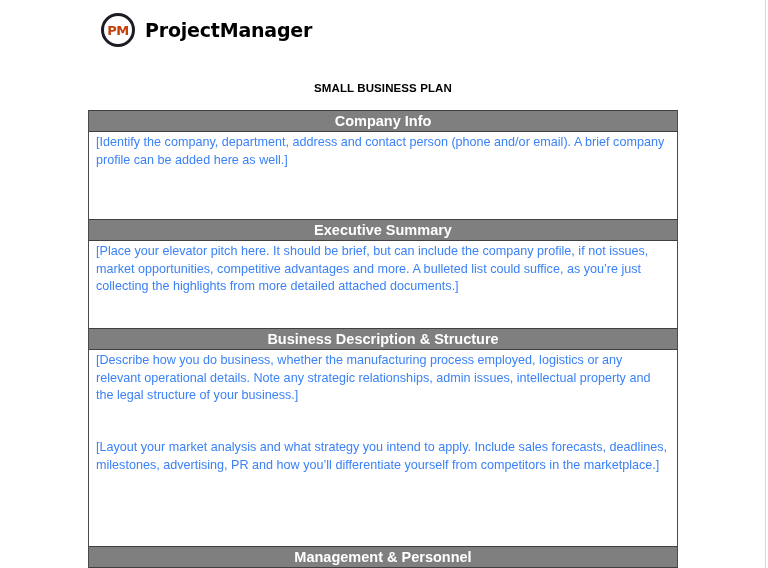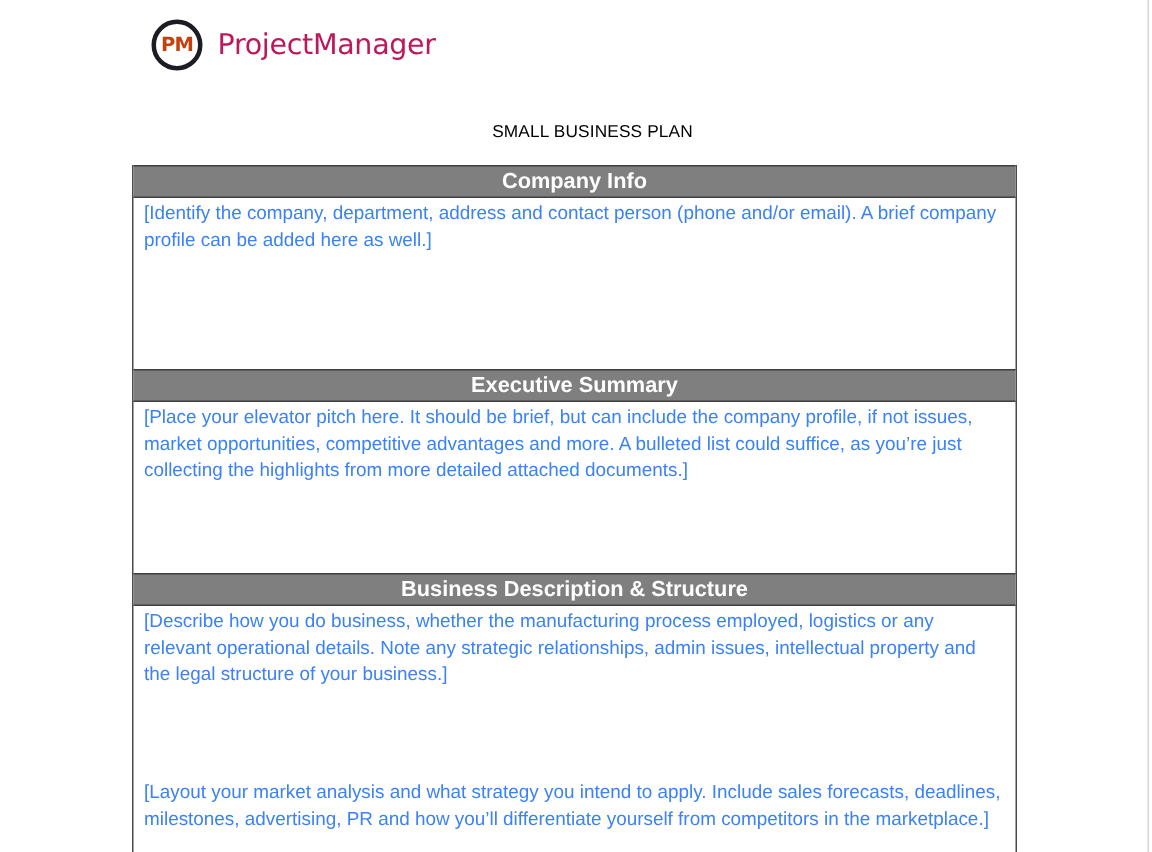--- a/index.html
+++ b/index.html
@@ -42,47 +42,47 @@
       justify-content: center;
       font-family: "DejaVu Sans", sans-serif;
       font-weight: bold;
       font-size: 13px;
       letter-spacing: -0.5px;
       color: #c2410c;
     }
     .logo-text {
       margin-left: 10px;
       font-family: "DejaVu Sans", sans-serif;
-      font-weight: normal;
+      font-weight: bold;
       font-size: 19px;
-      color: #be185d;
+      color: #000000;
       letter-spacing: -0.2px;
     }
     .doc-title {
       position: absolute;
       top: 82px;
-      left: 100px;
+      left: 88px;
       width: 590px;
       text-align: center;
       font-family: "Liberation Sans", sans-serif;
-      font-weight: normal;
+      font-weight: bold;
       font-size: 11.5px;
       letter-spacing: 0.1px;
     }
     .plan-table {
       position: absolute;
       left: 88px;
       top: 110px;
       width: 590px;
       border-left: 1px solid #4a4a4a;
       border-right: 1px solid #4a4a4a;
       box-sizing: border-box;
     }
     .section {
-      height: 136px;
+      height: 109px;
       box-sizing: border-box;
     }
     .section-header {
       height: 22px;
       background: #7f7f7f;
       border-top: 1px solid #3f3f3f;
       border-bottom: 1px solid #3f3f3f;
       box-sizing: border-box;
       color: #ffffff;
       font-weight: bold;

